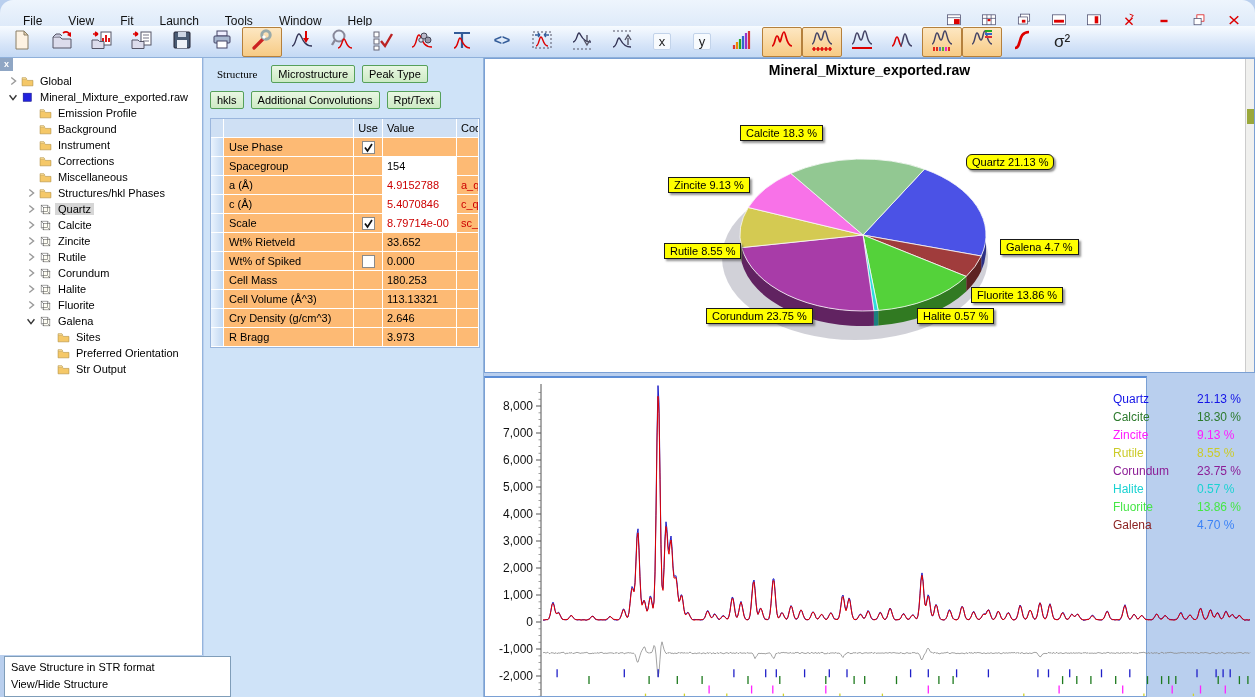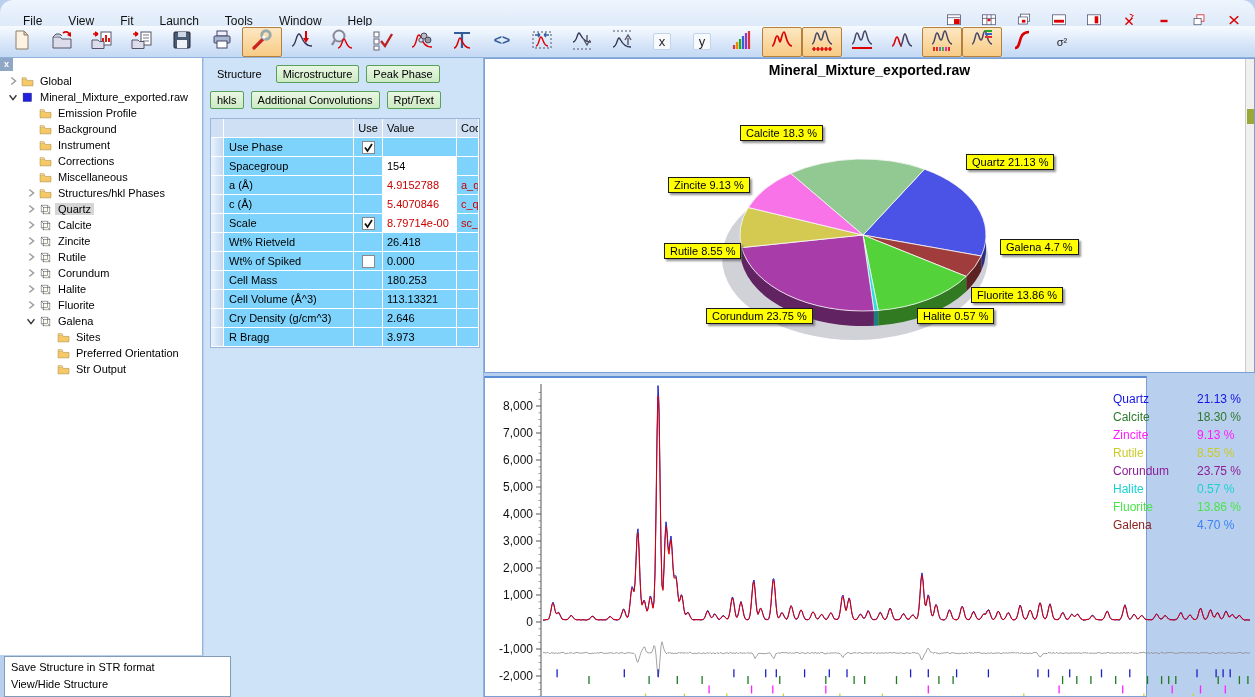--- a/index.html
+++ b/index.html
@@ -14,43 +14,43 @@
   .win-icons { display:flex; align-items:center; gap:13px; padding-right:10px; }
   .win-icon { width:22px; height:18px; display:flex; align-items:center; justify-content:center; }
 
   
   .toolbar { position:absolute; left:0; top:26px; width:1255px; height:32px;
     background:linear-gradient(#f7fbff,#d4e3f8 65%,#c4d9f4); border-bottom:1px solid #8fb0da;
     display:flex; align-items:center; padding-left:2px; }
   .tbtn { width:40px; height:30px; display:flex; align-items:center; justify-content:center;
     border:1px solid transparent; border-radius:2px; }
   .tbtn.active { background:linear-gradient(#fde7c2,#f7cb85); border:1px solid #b5803c; }
-  .tbtn .tlabel { font-size:11px; color:#222; }
+  .tbtn .tlabel { font-size:17px; color:#222; }
   .tbtn.keycap .tlabel { background:#f7fafd; border:1px solid #c2d3ea; border-radius:2px; padding:0 5px; font-size:13px; }
 
   
   .tree-panel { position:absolute; left:0; top:58px; width:203px; height:597px;
     background:#fff; border-right:1px solid #94b4dc; overflow:hidden; }
   .panel-close { position:absolute; left:0; top:0; width:13px; height:13px; background:#8fa6c4;
     color:#fff; font-size:9px; line-height:12px; text-align:center; font-weight:bold; }
   .tree { position:absolute; left:0; top:15px; width:100%; }
   .tree-row { height:16px; display:flex; align-items:center; font-size:11px; color:#000; white-space:nowrap; }
   .tree-chev { width:14px; height:14px; flex:0 0 14px; display:flex; align-items:center; justify-content:center; }
   .tree-ico { width:17px; height:14px; flex:0 0 17px; display:flex; align-items:center; }
   .tree-label { padding:0 3px; }
   .tree-row.selected .tree-label { background:#d6d6d6; }
 
   
   .structure-panel { position:absolute; left:204px; top:58px; width:280px; height:639px;
     background:#cfe3f8; border-right:1px solid #94b4dc; }
   .tabs-row { display:flex; align-items:center; gap:7px; margin:6px 0 0 6px; height:20px; }
   .tab { font-size:11px; color:#000; background:linear-gradient(#e9f7e3,#cdeac4); border:1px solid #56a05a;
     border-radius:2px; padding:2px 6px; }
-  .tab.active { background:transparent; border:1px solid transparent; padding:2px 6px; }
-  .param-table { margin:8px 0 0 6px; width:270px; border:1px solid #9ab6dd; background:#7dd3fc; font-size:11px; }
+  .tab.active { background:transparent; border:1px solid transparent; padding:2px 6px;font-family:Liberation Serif, serif; }
+  .param-table { margin:8px 0 0 6px; width:270px; border:1px solid #9ab6dd; background:#fdba74; font-size:11px; }
   .prow { display:grid; grid-template-columns:13px 130px 29px 74px 1fr; height:19px; line-height:18px; }
   .pcell { border-right:1px solid #fff; border-bottom:1px solid #fff; overflow:hidden; white-space:nowrap; }
   .grip { background:linear-gradient(90deg,#eaf3fd,#c2d8f2); }
   .pname { padding-left:5px; }
   .phead { background:#cfe0f4; }
   .pcheck { display:flex; align-items:center; justify-content:center; }
   .pval { padding-left:4px; }
   .v-edit { background:#fff; }
   .v-red { background:#fff; color:#cc0000; }
   .pcode { padding-left:4px; color:#cc0000; }
@@ -575,21 +575,21 @@
         </span>
         <span class="tree-label">Str Output</span>
       </div>
     </div>
 </div>
 
 <div class="structure-panel">
   <div class="tabs-row" id="tabs1">
       <div class="tab active">Structure</div>
       <div class="tab">Microstructure</div>
-      <div class="tab">Peak Phase</div>
+      <div class="tab">Peak Type</div>
     </div>
   <div class="tabs-row" id="tabs2">
       <div class="tab">hkls</div>
       <div class="tab">Additional Convolutions</div>
       <div class="tab">Rpt/Text</div>
     </div>
   <div class="param-table" id="param-table">
       <div class="prow">
         <div class="pcell grip phead"></div>
         <div class="pcell phead"></div>
@@ -639,21 +639,21 @@
             <path d="M3 6.5l2.5 3.5L10 3" stroke="#111" fill="none" stroke-width="1.7"></path>
           </svg>
         </div>
         <div class="pcell pval v-red">8.79714e-00</div>
         <div class="pcell pcode">sc_qu</div>
       </div>
       <div class="prow">
         <div class="pcell grip"></div>
         <div class="pcell pname">Wt% Rietveld</div>
         <div class="pcell pcheck"></div>
-        <div class="pcell pval ">26.418</div>
+        <div class="pcell pval ">33.652</div>
         <div class="pcell pcode"></div>
       </div>
       <div class="prow">
         <div class="pcell grip"></div>
         <div class="pcell pname">Wt% of Spiked</div>
         <div class="pcell pcheck">
           <svg viewBox="0 0 13 13" width="13" height="13">
             <rect x="0.5" y="0.5" width="12" height="12" fill="#fff" stroke="#8a8a8a"></rect>
           </svg>
         </div>
@@ -704,21 +704,21 @@
       <path d="M378,176 L439.5,110.2 A123,76 0 0 1 496.2,197.0 Z" fill="#4b52e6" stroke="#fafafa" stroke-width="0.8"></path>
       <path d="M378,176 L496.2,197.0 A123,76 0 0 1 481.2,217.4 Z" fill="#a03c3c" stroke="#fafafa" stroke-width="0.8"></path>
       <path d="M378,176 L481.2,217.4 A123,76 0 0 1 393.2,251.4 Z" fill="#54d23a" stroke="#fafafa" stroke-width="0.8"></path>
       <path d="M378,176 L393.2,251.4 A123,76 0 0 1 388.9,251.7 Z" fill="#30dcdc" stroke="#fafafa" stroke-width="0.8"></path>
       <path d="M378,176 L388.9,251.7 A123,76 0 0 1 256.7,188.6 Z" fill="#a83ca8" stroke="#fafafa" stroke-width="0.8"></path>
       <path d="M378,176 L256.7,188.6 A123,76 0 0 1 263.3,148.5 Z" fill="#d4ca52" stroke="#fafafa" stroke-width="0.8"></path>
       <path d="M378,176 L263.3,148.5 A123,76 0 0 1 305.8,114.4 Z" fill="#f872e8" stroke="#fafafa" stroke-width="0.8"></path>
       <path d="M378,176 L305.8,114.4 A123,76 0 0 1 439.4,110.2 Z" fill="#92c892" stroke="#fafafa" stroke-width="0.8"></path>
     </svg>
   <div id="pie-labels">
-      <div class="pie-label" style="left: 481px; top: 95px;">Quartz 21.13 %</div>
+      <div class="pie-label" style="left: 481px; top: 95px; border-radius: 6px;">Quartz 21.13 %</div>
       <div class="pie-label" style="left: 515px; top: 180px;">Galena 4.7 %</div>
       <div class="pie-label" style="left: 486px; top: 228px;">Fluorite 13.86 %</div>
       <div class="pie-label" style="left: 432px; top: 249px;">Halite 0.57 %</div>
       <div class="pie-label" style="left: 221px; top: 249px;">Corundum 23.75 %</div>
       <div class="pie-label" style="left: 179px; top: 184px;">Rutile 8.55 %</div>
       <div class="pie-label" style="left: 183px; top: 118px;">Zincite 9.13 %</div>
       <div class="pie-label" style="left: 255px; top: 66px;">Calcite 18.3 %</div>
     </div>
   <div class="pie-scrollbar">
       <div class="sb-block"></div>

